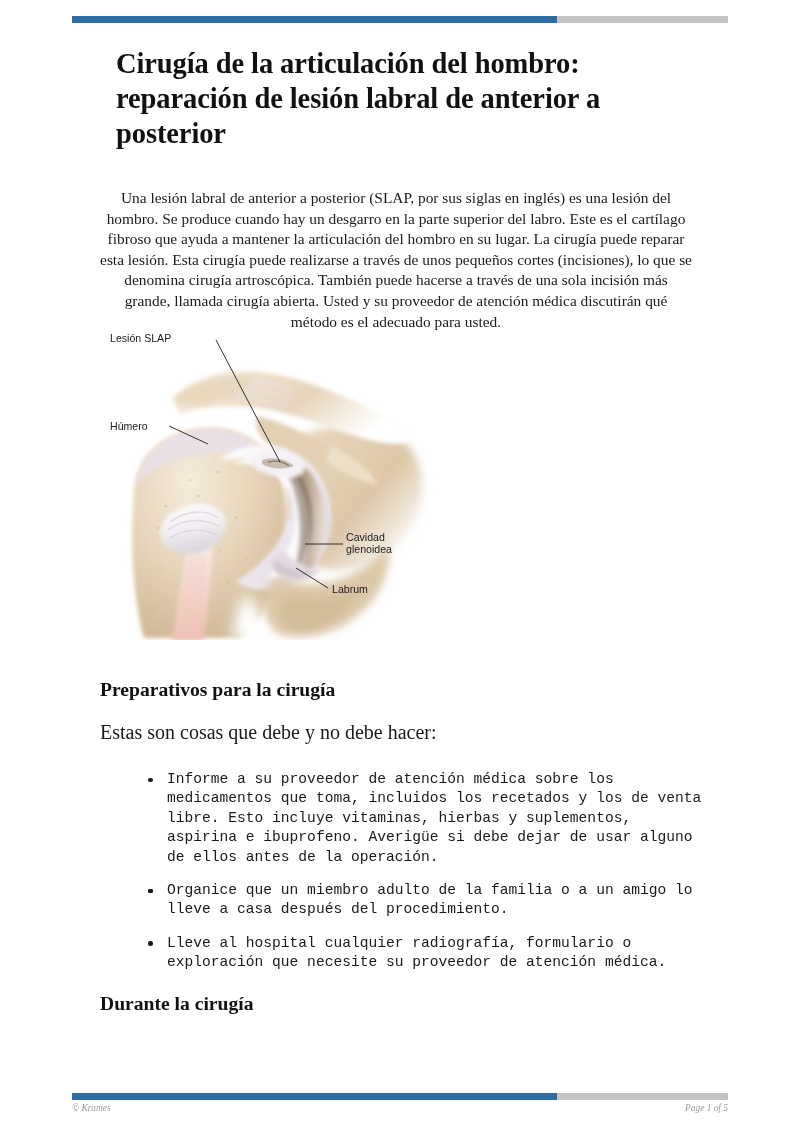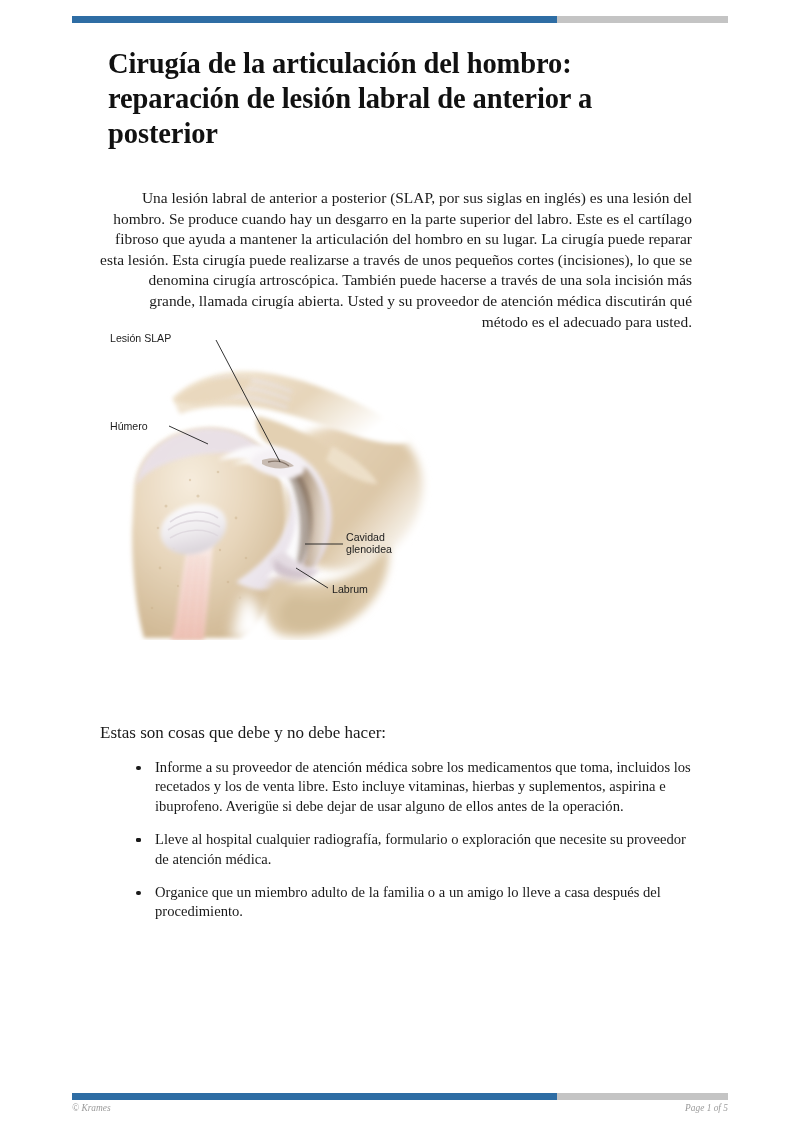--- a/index.html
+++ b/index.html
@@ -39,63 +39,64 @@
     background: #c4c4c4;
     height: 100%;
     flex: 1 1 auto;
   }
   #header-rule { top: 16px; }
   #footer-rule { top: 1093px; }
 
   
   .content {
     position: absolute;
-    left: 108px;
+    left: 116px;
     top: 46px;
     width: 596px;
   }
 
   h1.doc-title {
     font-family: "Liberation Serif", "DejaVu Serif", serif;
     font-weight: bold;
     font-size: 28.5px;
     line-height: 35px;
     letter-spacing: -0.1px;
     margin: 0 0 26px 0;
     color: #111111;
   }
 
   p.intro {
     font-size: 15.4px;
     line-height: 20.6px;
     margin: 0;
-    text-align: right;
+    text-align: center;
     color: #1a1a1a;
   }
 
   h2.section-title {
     font-family: "Liberation Serif", "DejaVu Serif", serif;
     font-weight: bold;
     font-size: 19.6px;
     line-height: 24px;
     margin: 0;
     color: #111111;
   }
 
   p.lead {
-    font-size: 17px;
+    font-size: 20px;
     line-height: 19px;
     margin: 0;
     color: #1a1a1a;
   }
 
   ul.checklist {
     list-style: none;
-    margin: 0;
+    margin: 12px;
     padding: 0;
+    font-family: Liberation Mono, monospace;
   }
   ul.checklist li {
     position: relative;
     padding-left: 26px;
     margin-bottom: 14px;
     font-size: 14.6px;
     line-height: 19.4px;
     color: #1a1a1a;
   }
   ul.checklist li:last-child { margin-bottom: 0; }
@@ -342,43 +343,49 @@
       </g>
 
       <text class="fig-label" x="10" y="22">Lesión SLAP</text>
       <text class="fig-label" x="10" y="110">Húmero</text>
       <text class="fig-label" x="246" y="221">Cavidad</text>
       <text class="fig-label" x="246" y="233">glenoidea</text>
       <text class="fig-label" x="232" y="273">Labrum</text>
     </svg>
   </div>
 
+  <div id="prep-heading">
+    <h2 class="section-title">Preparativos para la cirugía</h2>
+  </div>
 
   <div id="prep-lead">
     <p class="lead">Estas son cosas que debe y no debe hacer:</p>
   </div>
 
   <ul class="checklist" id="prep-list">
     <li>
       <span class="bullet-dot"></span>
       <span>Informe a su proveedor de atención médica sobre los medicamentos que toma, incluidos los recetados y los de venta libre. Esto incluye vitaminas, hierbas y suplementos, aspirina e ibuprofeno. Averigüe si debe dejar de usar alguno de ellos antes de la operación.</span>
     </li>
     <li>
       <span class="bullet-dot"></span>
     </li>
     <li>
       <span class="bullet-dot"></span>
-      <span>Lleve al hospital cualquier radiografía, formulario o exploración que necesite su proveedor de atención médica.</span>
+      <span>Organice que un miembro adulto de la familia o a un amigo lo lleve a casa después del procedimiento.</span>
     </li>
     <li>
       <span class="bullet-dot"></span>
-      <span>Organice que un miembro adulto de la familia o a un amigo lo lleve a casa después del procedimiento.</span>
+      <span>Lleve al hospital cualquier radiografía, formulario o exploración que necesite su proveedor de atención médica.</span>
     </li>
   </ul>
 
+  <div id="during-heading">
+    <h2 class="section-title">Durante la cirugía</h2>
+  </div>
 
   <div class="rule" id="footer-rule">
     <div class="seg-blue" style="width:74%"></div>
     <div class="seg-gray"></div>
   </div>
 
   <div class="footer-text" id="footer-copyright">© Krames</div>
   <div class="footer-text" id="footer-pagenum">Page 1 of 5</div>
 
 </div>

